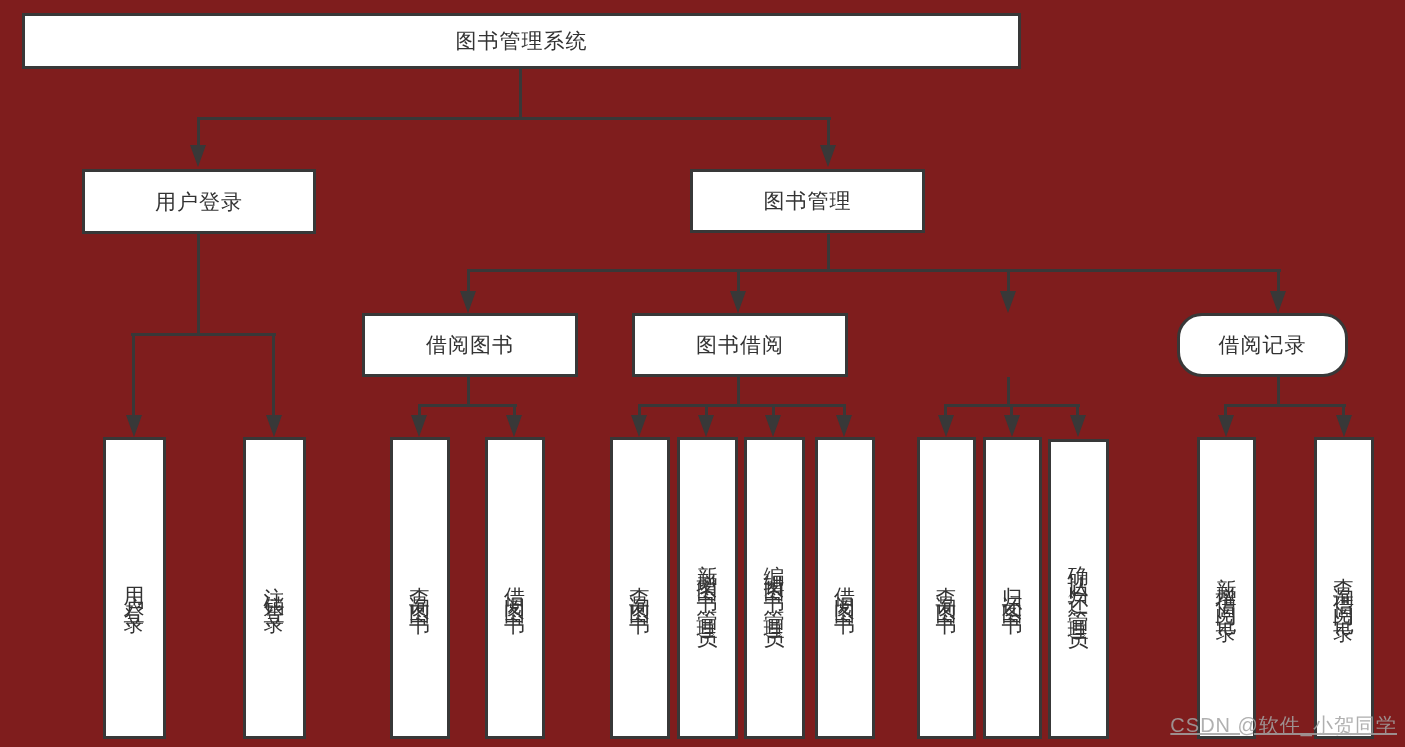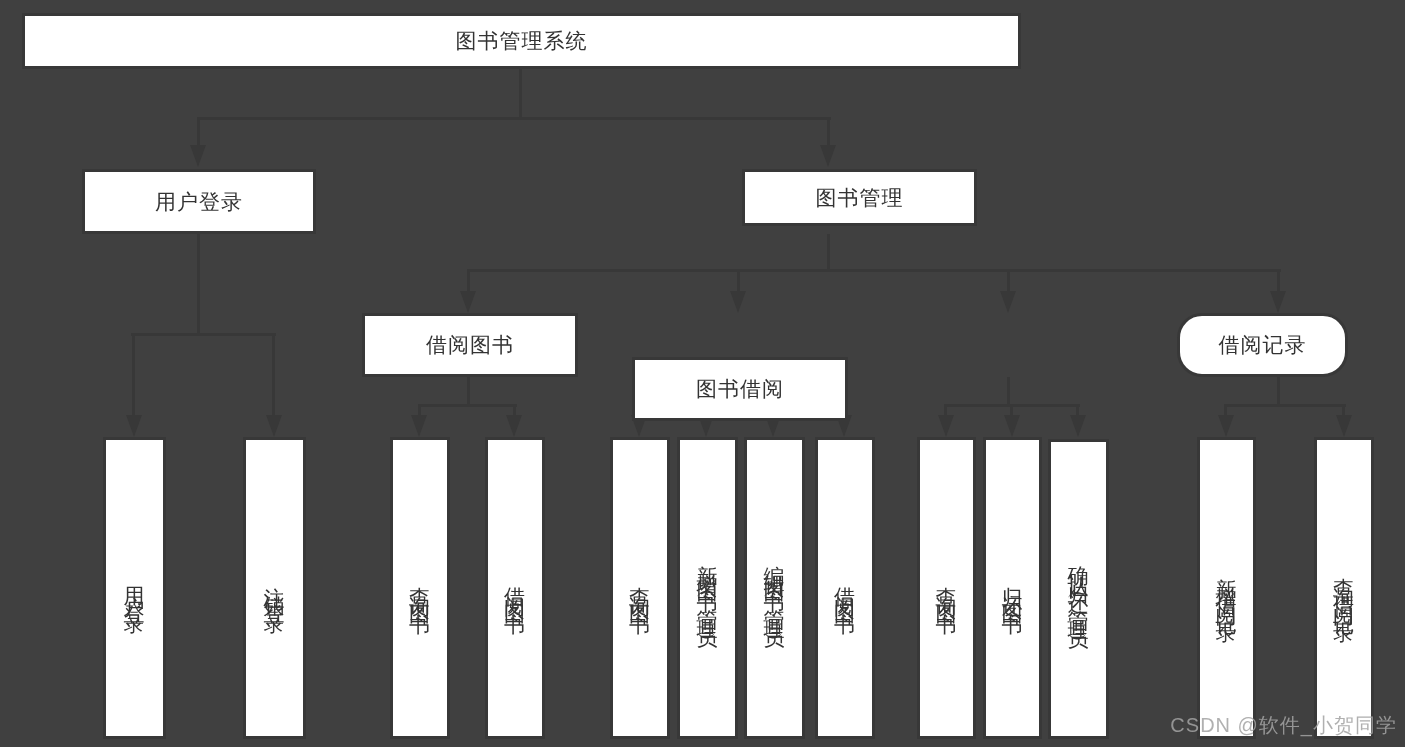--- a/index.html
+++ b/index.html
@@ -1,19 +1,19 @@
 <!DOCTYPE html>
 <html><head>
 <meta charset="utf-8">
 <style>
   html,body{margin:0;padding:0;background:#ffffff;}
   #canvas{
     position:relative;
     width:1405px;height:747px;
-    background:#404040;
+    background:#7f1d1d;
     font-family:"Liberation Sans","DejaVu Sans",sans-serif;
     overflow:hidden;
   }
   .box{
     position:absolute;
     background:#ffffff;
     border:3px solid #383838;
     box-sizing:border-box;
     display:flex;
     align-items:center;
@@ -39,20 +39,21 @@
     z-index:1;
   }
   .watermark{
     position:absolute;
     top:712px;right:8px;
     font-size:20px;
     color:#a3a3a3;
     letter-spacing:1px;
     z-index:3;
     opacity:.85;
+    text-decoration:underline;
   }
 </style>
 </head>
 <body>
 
 <div id="canvas">
 
   <div class="box" style="left:22px;top:13px;width:999px;height:56px;">
     <span>图书管理系统</span>
   </div>
@@ -60,21 +61,21 @@
   <div class="v" style="left:519px;top:68px;height:50px;"></div>
   <div class="h" style="left:197px;top:117px;width:634px;"></div>
   <div class="v" style="left:197px;top:117px;height:30px;"></div>
   <div class="arrow" style="left:190px;top:145px;"></div>
   <div class="v" style="left:827px;top:117px;height:30px;"></div>
   <div class="arrow" style="left:820px;top:145px;"></div>
 
   <div class="box" style="left:82px;top:169px;width:234px;height:65px;">
     <span>用户登录</span>
   </div>
-  <div class="box" style="left:742px;top:169px;width:235px;height:57px;">
+  <div class="box" style="left:690px;top:169px;width:235px;height:64px;">
     <span>图书管理</span>
   </div>
 
   <div class="v" style="left:197px;top:233px;height:103px;"></div>
   <div class="h" style="left:131px;top:333px;width:145px;"></div>
   <div class="v" style="left:132px;top:333px;height:82px;"></div>
   <div class="arrow" style="left:126px;top:415px;"></div>
   <div class="v" style="left:272px;top:333px;height:82px;"></div>
   <div class="arrow" style="left:266px;top:415px;"></div>
 
@@ -85,21 +86,21 @@
   <div class="v" style="left:737px;top:269px;height:22px;"></div>
   <div class="arrow" style="left:730px;top:291px;"></div>
   <div class="v" style="left:1007px;top:269px;height:22px;"></div>
   <div class="arrow" style="left:1000px;top:291px;"></div>
   <div class="v" style="left:1277px;top:269px;height:22px;"></div>
   <div class="arrow" style="left:1270px;top:291px;"></div>
 
   <div class="box" style="left:362px;top:313px;width:216px;height:64px;">
     <span>借阅图书</span>
   </div>
-  <div class="box" style="left:632px;top:313px;width:216px;height:64px;margin-top:44px;">
+  <div class="box" style="left:632px;top:313px;width:216px;height:64px;">
     <span>图书借阅</span>
   </div>
   <div class="box" style="left:1177px;top:313px;width:171px;height:64px;border-radius:25px;">
     <span>借阅记录</span>
   </div>
 
   <div class="v" style="left:467px;top:377px;height:30px;"></div>
   <div class="h" style="left:418px;top:404px;width:99px;"></div>
   <div class="v" style="left:418px;top:404px;height:12px;"></div>
   <div class="arrow" style="left:411px;top:415px;"></div>

